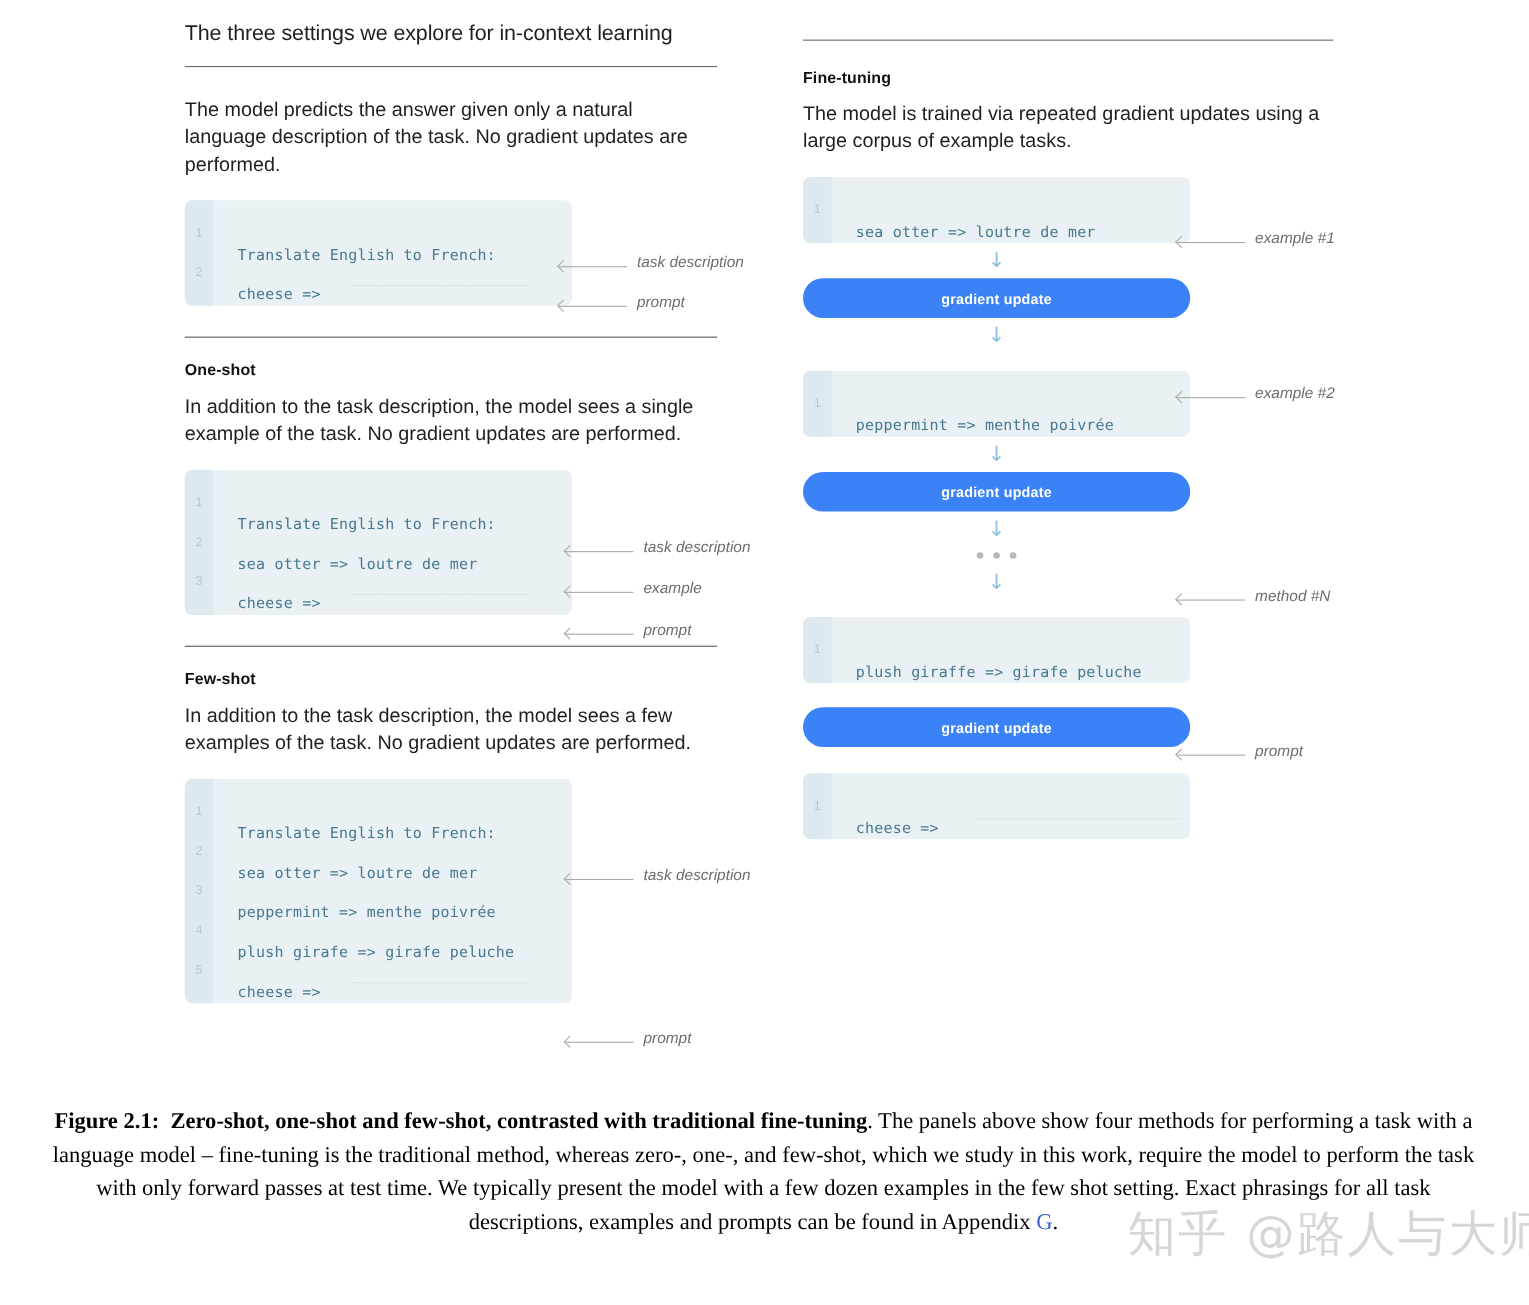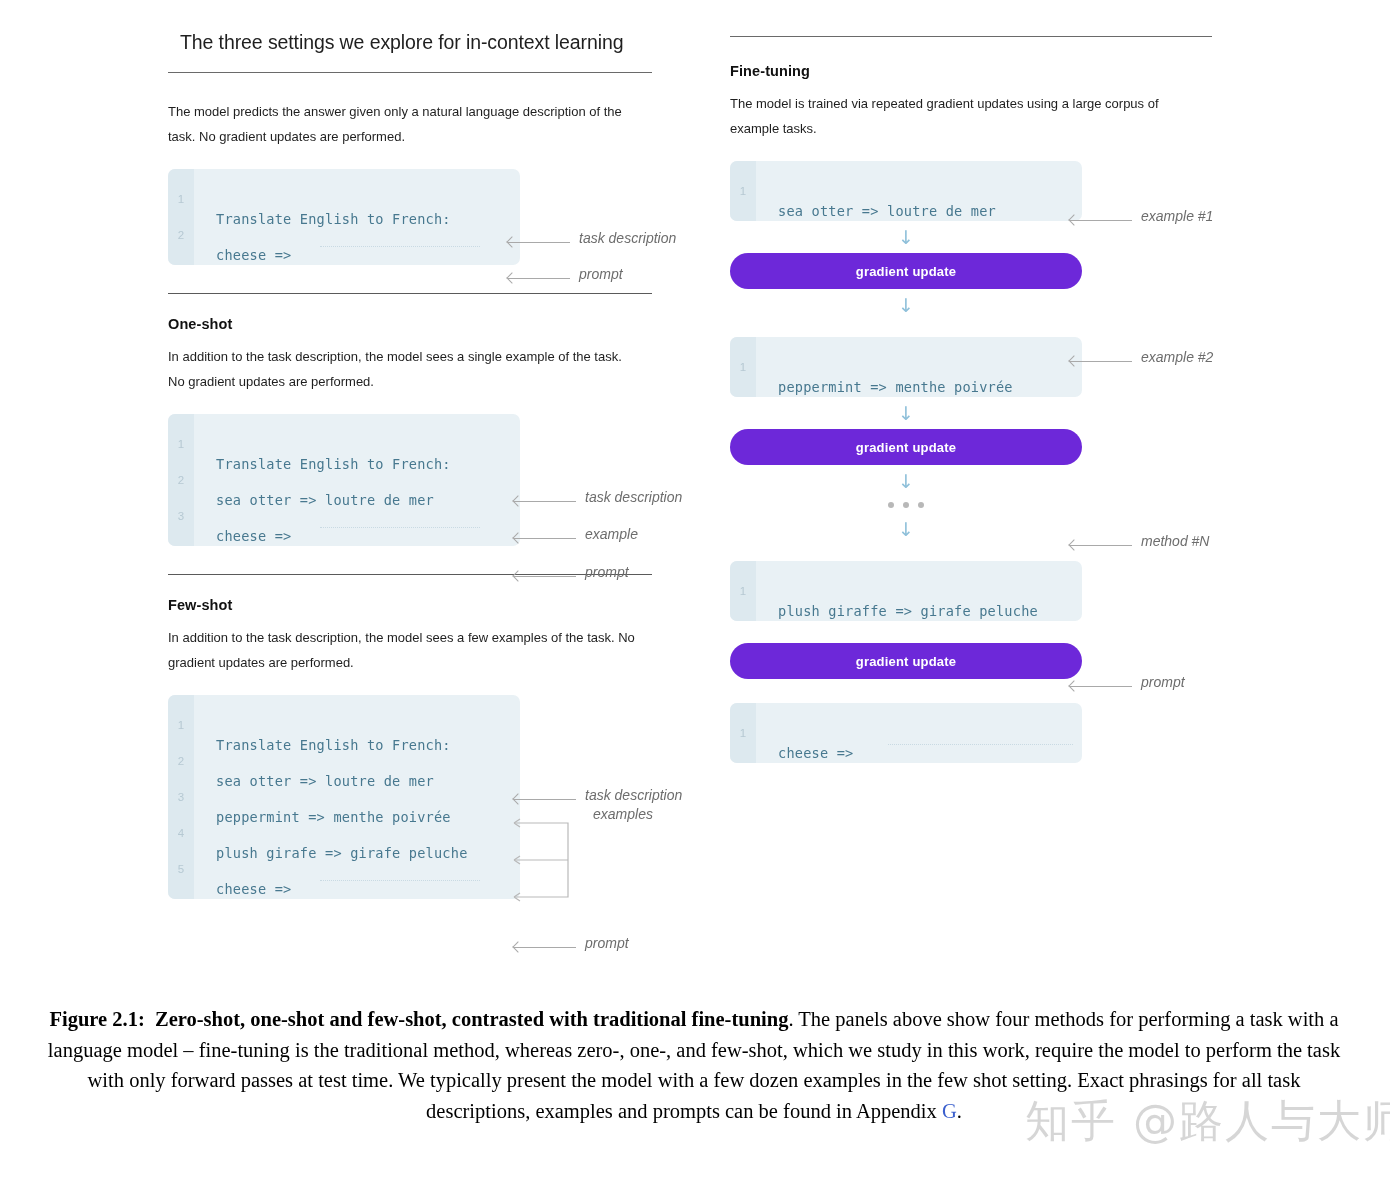--- a/index.html
+++ b/index.html
@@ -30,21 +30,21 @@
   }
   .col-left  { left: 168px; width: 560px; }
   .col-right { left: 730px; width: 560px; }
 
   .col-title {
     font-size: 19.5px;
     font-weight: 400;
     color: #1f1f1f;
     letter-spacing: -0.1px;
     line-height: 24px;
-    margin: 12px;
+    margin: 0;
     white-space: nowrap;
   }
   .col-rule {
     height: 1px;
     background: #6a6a6a;
     margin-top: 18px;
   }
   .col-left  .col-rule { width: 484px; }
   .col-right .col-rule { width: 482px; }
 
@@ -57,21 +57,21 @@
   }
 
   .sec-head {
     font-size: 14.5px;
     font-weight: bold;
     color: #111;
     margin: 0 0 12px 0;
     letter-spacing: 0.1px;
   }
   .sec-desc {
-    font-size: 13px;
+    font-size: 18px;
     line-height: 25px;
     color: #1f1f1f;
     margin: 0;
     max-width: 470px;
   }
 
   
   .code-card {
     position: relative;
     margin-top: 20px;
@@ -180,21 +180,21 @@
     font-size: 19px;
     line-height: 24px;
     height: 24px;
     margin: 4px 0;
     font-family: "DejaVu Sans", sans-serif;
   }
   .pill {
     width: 352px;
     height: 36px;
     border-radius: 18px;
-    background: #6d28d9;
+    background: #3b82f6;
     color: #ffffff;
     font-size: 13px;
     font-weight: bold;
     display: flex;
     align-items: center;
     justify-content: center;
     letter-spacing: 0.2px;
     box-sizing: border-box;
   }
   .dots-sep {
@@ -338,30 +338,20 @@
           <span class="code-text">cheese =&gt;</span>
           <span class="dots"></span>
         </div>
       </div>
 
       <div class="annot" style="left:346px; top:769px;">
         <span class="annot-arrow"></span>
         <span class="annot-label">task description</span>
       </div>
 
-      <div class="bracket" style="left:338px; top:797px;">
-        <svg width="74" height="90" viewBox="0 0 74 90">
-          <path d="M8 8 H62 V82 H8" fill="none" stroke="#b9b9b9" stroke-width="1.2"></path>
-          <path d="M8 8 l6 -4 M8 8 l6 4" fill="none" stroke="#b9b9b9" stroke-width="1.2"></path>
-          <path d="M8 45 H62" fill="none" stroke="#b9b9b9" stroke-width="1.2"></path>
-          <path d="M8 45 l6 -4 M8 45 l6 4" fill="none" stroke="#b9b9b9" stroke-width="1.2"></path>
-          <path d="M8 82 l6 -4 M8 82 l6 4" fill="none" stroke="#b9b9b9" stroke-width="1.2"></path>
-        </svg>
-        <span class="annot-label">examples</span>
-      </div>
 
       <div class="annot" style="left:346px; top:917px;">
         <span class="annot-arrow"></span>
         <span class="annot-label">prompt</span>
       </div>
     </div>
   </div>
 
   <div class="col col-right">
     <div class="col-rule"></div>

